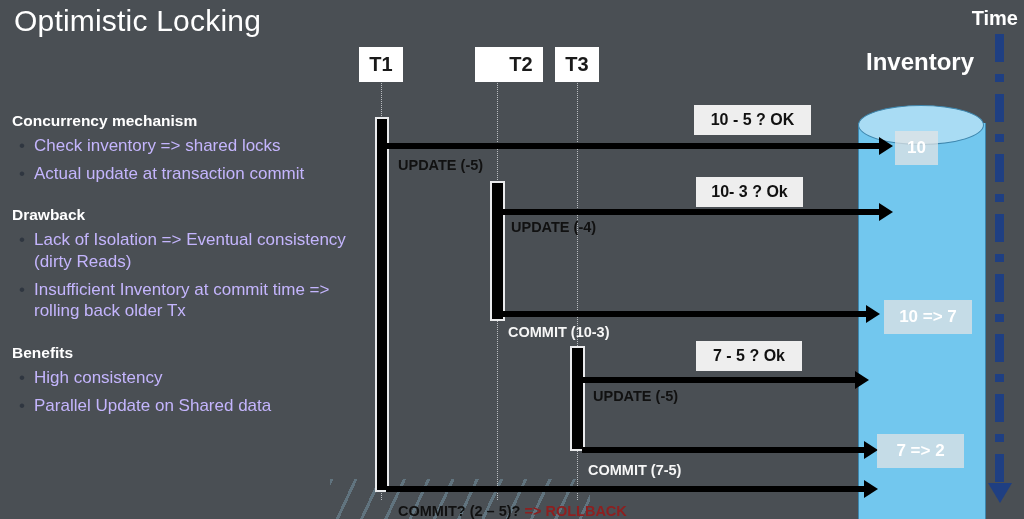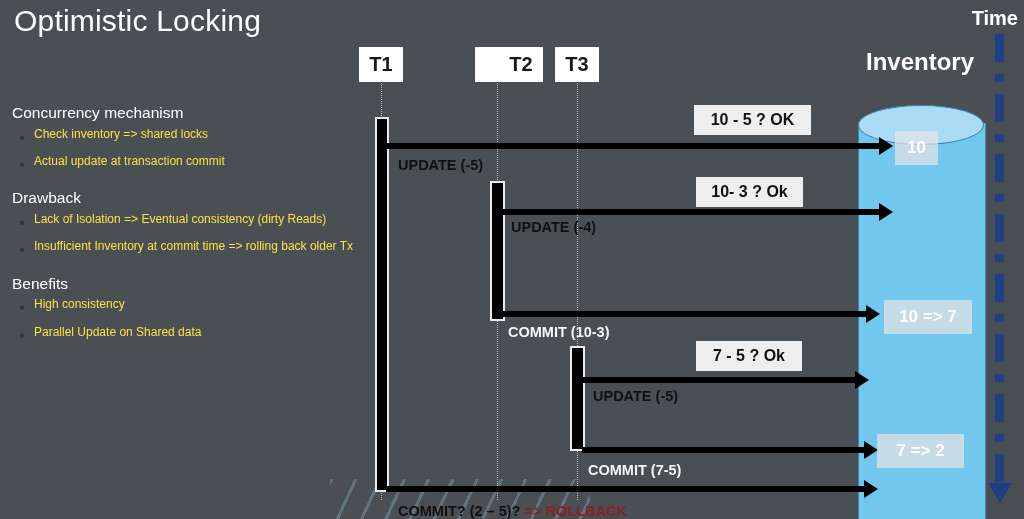--- a/index.html
+++ b/index.html
@@ -16,24 +16,24 @@
     background:repeating-linear-gradient(115deg,
        rgba(150,200,225,.30) 0px, rgba(150,200,225,.30) 3px,
        rgba(0,0,0,0) 3px, rgba(0,0,0,0) 22px);
     pointer-events:none;
   }
   #title{
     position:absolute;left:14px;top:4px;
     font-size:30px;font-weight:400;color:#ffffff;letter-spacing:.2px;
   }
   #bullets{position:absolute;left:12px;top:100px;width:350px;}
-  .hd{font-size:15.5px;font-weight:normal;color:#ffffff;margin:4px 0 5px 0;line-height:1.15;}
+  .hd{font-size:15.5px;font-weight:bold;color:#ffffff;margin:12px 0 5px 0;line-height:1.15;}
   .bl{display:flex;margin:0 0 6px 0;}
   .bl .dot{width:22px;flex:0 0 22px;color:#2f3640;font-size:17px;line-height:1.25;text-align:left;padding-left:7px;box-sizing:border-box;}
-  .bl .txt{font-size:12px;color:#fde047;line-height:1.28;}
+  .bl .txt{font-size:17px;color:#c4b5fd;line-height:1.28;}
   .gap{height:4px;}
 
   
   .tbox{
     position:absolute;background:#ffffff;color:#1a1a1a;
     font-weight:bold;font-size:20px;
     display:flex;align-items:center;justify-content:center;
     box-shadow:0 0 0 0 rgba(0,0,0,0);
   }
   

